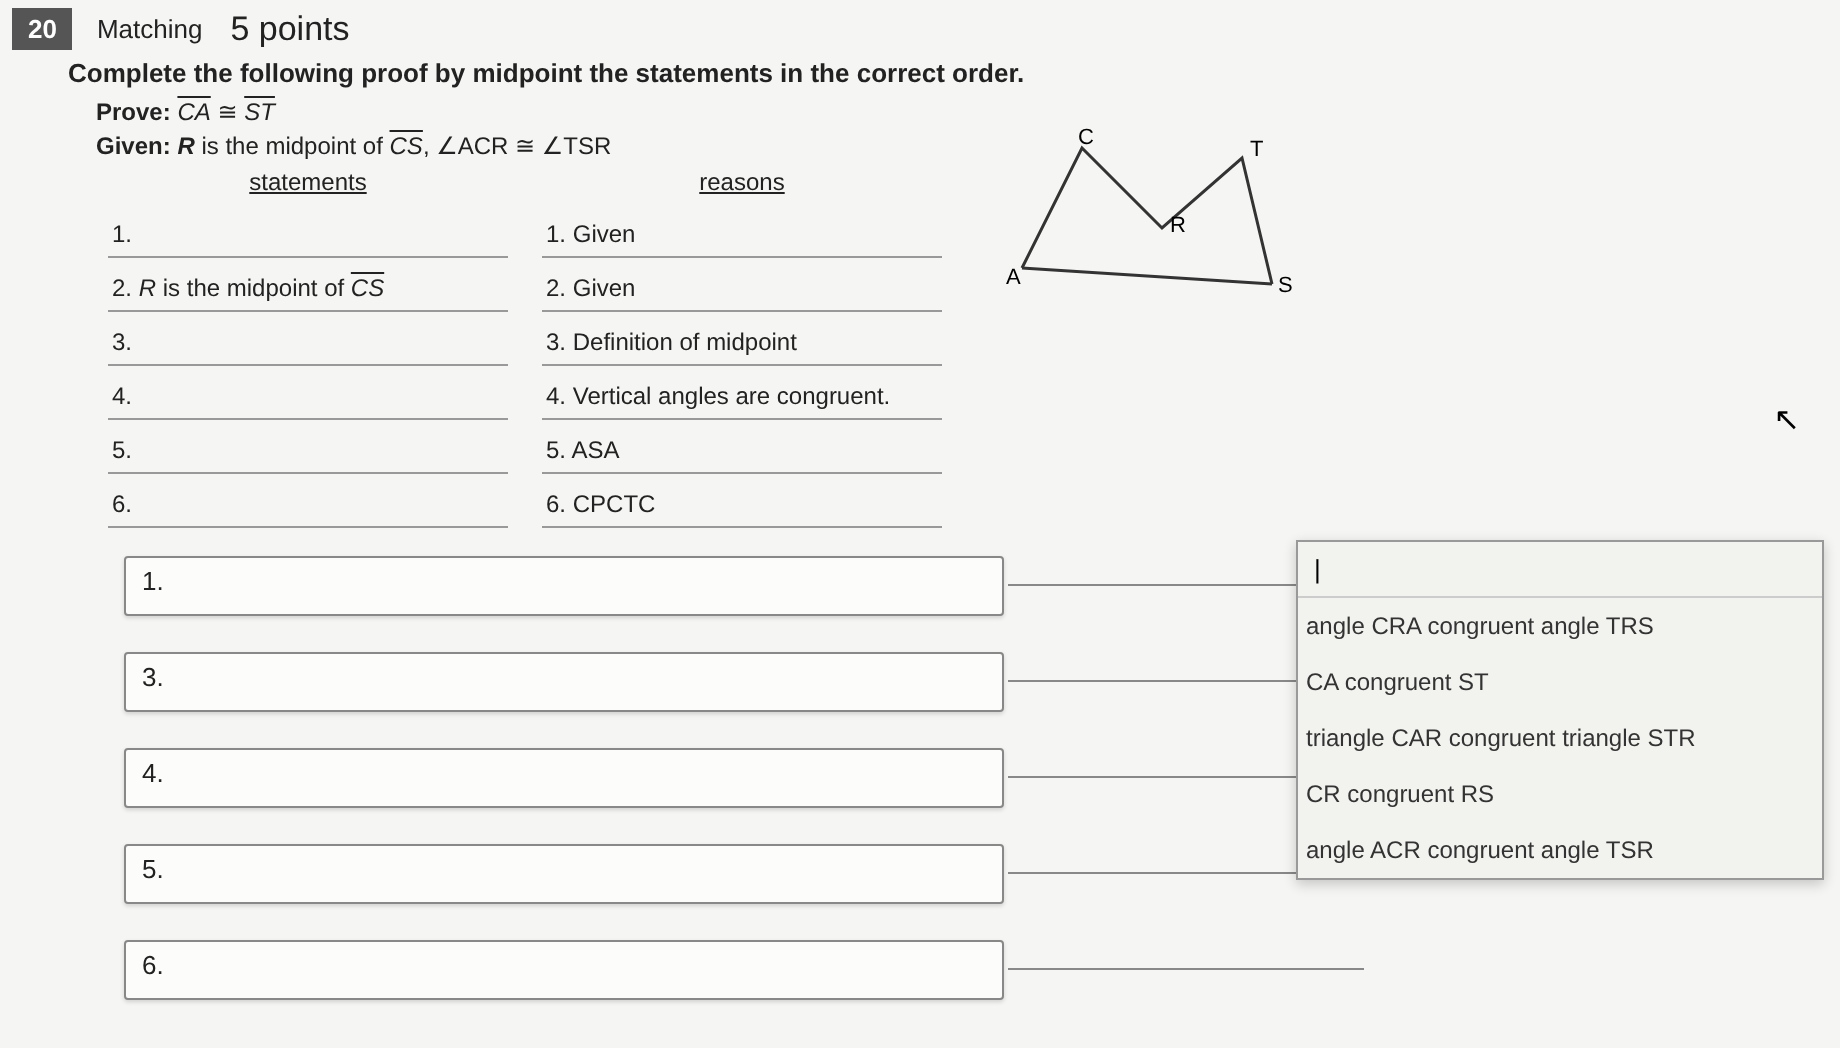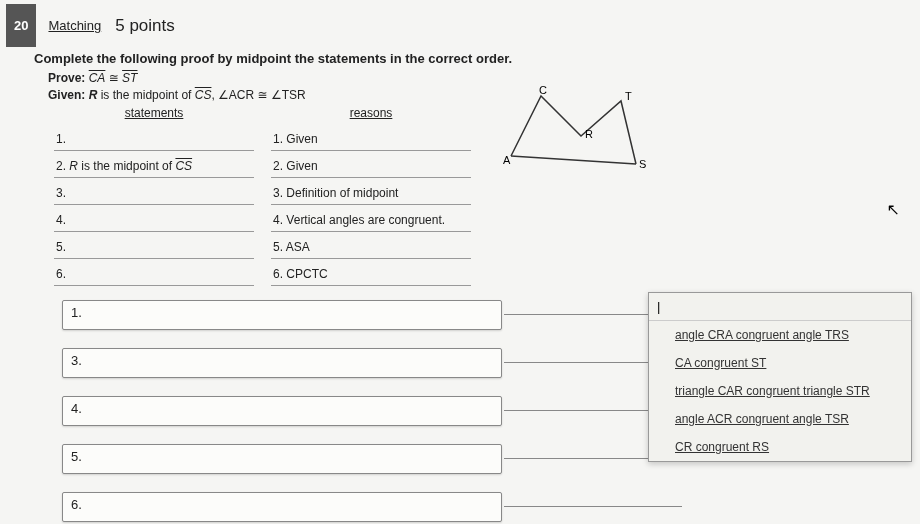--- a/index.html
+++ b/index.html
@@ -1,19 +1,19 @@
 <!DOCTYPE html>
 <html><head>
 <meta charset="utf-8">
 <style>
 * { box-sizing: border-box; margin: 0; padding: 0; }
 body { font-family: Arial, sans-serif; font-size: 13px; background: #f5f5f3; color: #222; width: 920px; height: 524px; overflow: hidden; position: relative; }
 .header { display: flex; align-items: center; padding: 4px 0 2px 6px; }
-.qnum { background: #555; color: #fff; padding: 14px 8px; font-weight: bold; font-size: 13px; }
-.qtype { margin-left: 12px; font-size: 13px; text-decoration: underline; }
+.qnum { background: #555; color: #fff; padding: 3px 8px; font-weight: bold; font-size: 13px; }
+.qtype { margin-left: 12px; font-size: 13px; }
 .points { margin-left: 14px; font-size: 17px; }
 .content { padding: 2px 0 0 34px; }
 .instr { font-size: 13px; font-weight: bold; margin-bottom: 4px; }
 .given-prove { font-size: 12px; margin-left: 14px; line-height: 1.4; }
 .given-prove b { font-weight: bold; }
 .over { text-decoration: overline; font-style: italic; }
 .proof-area { display: flex; margin-top: 2px; }
 .col { flex: 0 0 auto; }
 .col.stmts { width: 200px; margin-left: 20px; }
 .col.reas { width: 200px; margin-left: 17px; }
@@ -29,21 +29,21 @@
 .slot.s6 { top: 192px; }
 .line { position: absolute; height: 1px; background: #888; }
 .line.l1 { top: 14px; left: 470px; width: 178px; }
 .line.l3 { top: 62px; left: 470px; width: 178px; }
 .line.l4 { top: 110px; left: 470px; width: 178px; }
 .line.l5 { top: 158px; left: 470px; width: 178px; }
 .line.l6 { top: 206px; left: 470px; width: 178px; }
 .answer-panel { position: absolute; right: 8px; top: -8px; width: 264px; border: 1px solid #999; background: #f2f2ee; box-shadow: 0 2px 6px rgba(0,0,0,0.2); }
 .answer-input { border-bottom: 1px solid #ccc; padding: 6px 8px; }
 .answer-input input { width: 100%; border: none; background: transparent; font-size: 13px; outline: none; }
-.answer-opt { padding: 7px 26px; font-size: 12px; color: #333; text-decoration: underline; }
+.answer-opt { padding: 7px 4px; font-size: 12px; color: #333; }
 .cursor-arrow { position: absolute; top: 200px; right: 20px; font-size: 16px; color: #000; pointer-events: none; }
 </style>
 </head>
 <body>
 
 <div class="header">
   <span class="qnum">20</span>
   <span class="qtype">Matching</span>
   <span class="points">5 points</span>
 </div>
@@ -107,19 +107,19 @@
     <div class="line l5"></div>
     <div class="line l6"></div>
 
     <div class="answer-panel">
       <div class="answer-input">
         <input type="text" value="|" placeholder="" style="">
       </div>
       <div class="answer-opt">angle CRA congruent angle TRS</div>
       <div class="answer-opt">CA congruent ST</div>
       <div class="answer-opt">triangle CAR congruent triangle STR</div>
+      <div class="answer-opt">CR congruent RS</div>
       <div class="answer-opt">angle ACR congruent angle TSR</div>
-      <div class="answer-opt">CR congruent RS</div>
     </div>
   </div>
 </div>
 
 <div class="cursor-arrow">↖</div>
 
 </body></html>

